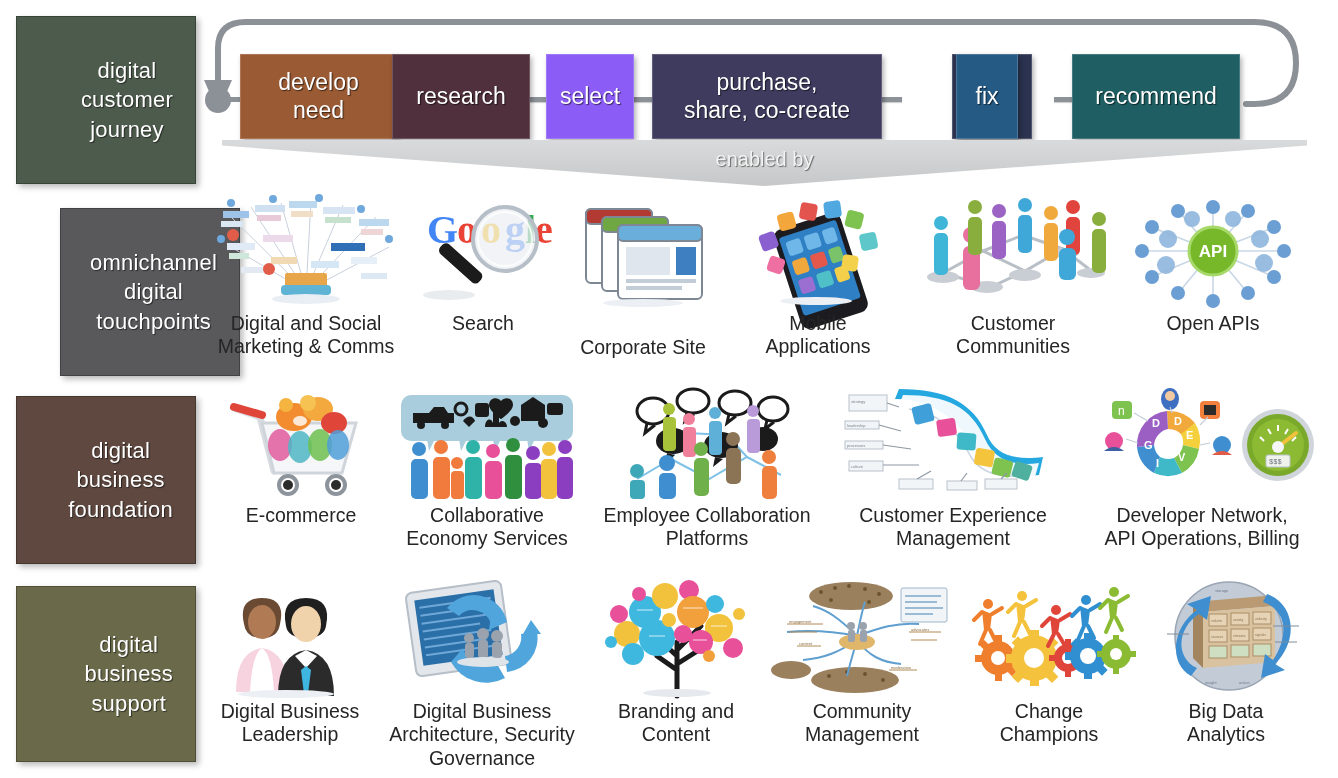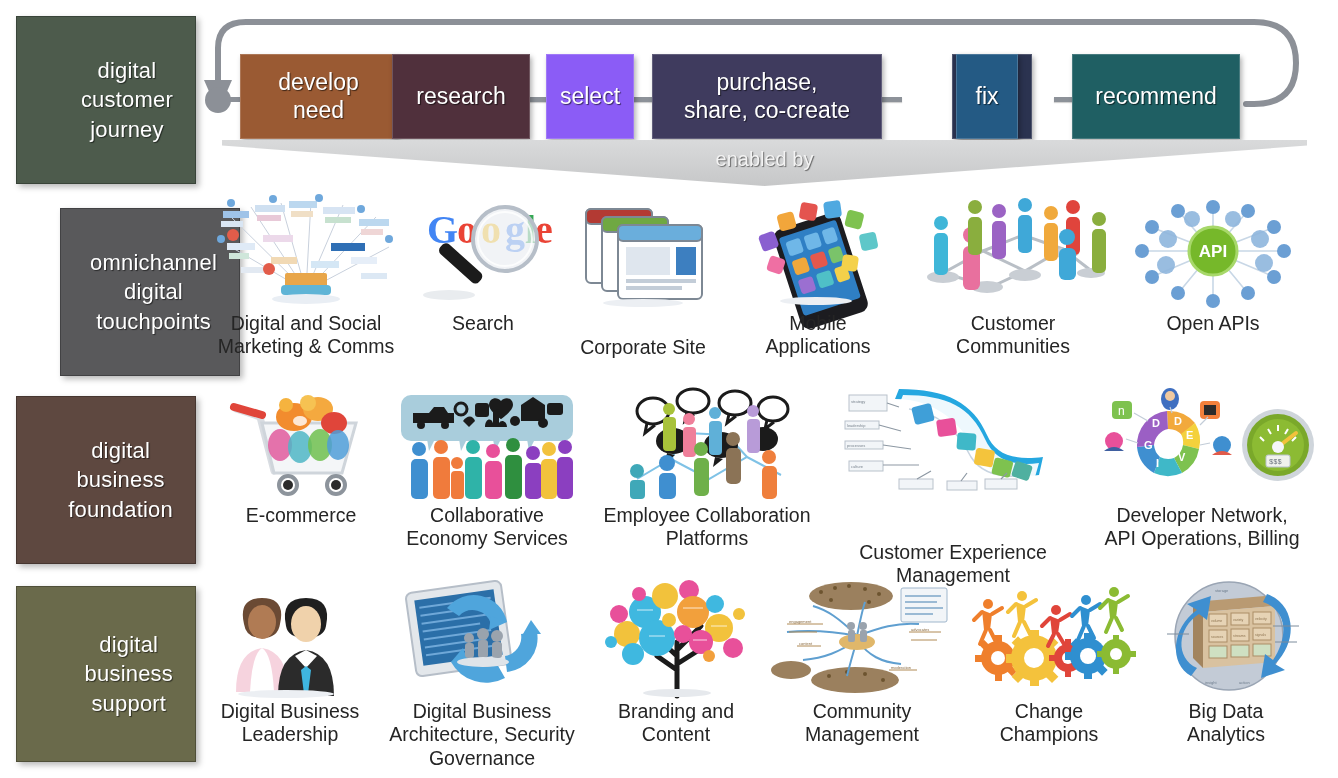--- a/index.html
+++ b/index.html
@@ -576,21 +576,21 @@
               </g>
           </g>
         </svg>
       </div>
       <div class="caption">
         <span>Employee Collaboration</span><br>
         <span>Platforms</span>
       </div>
     </div>
 
-    <div class="cell" style="width:242px;gap:37px;">
+    <div class="cell" style="width:242px;">
       <div class="art" style="height:118px;">
         <svg width="220" height="112" viewBox="0 0 220 112">
           <g stroke="#b9c2cb" stroke-width="1" fill="#f2f5f8">
             <rect x="6" y="8" width="38" height="16"></rect>
               <rect x="2" y="34" width="34" height="8"></rect>
             <rect x="2" y="54" width="38" height="8"></rect>
               <rect x="6" y="74" width="34" height="10"></rect>
             <rect x="56" y="92" width="34" height="10"></rect>
               <rect x="104" y="94" width="30" height="9"></rect>
             <rect x="142" y="92" width="32" height="10"></rect>

